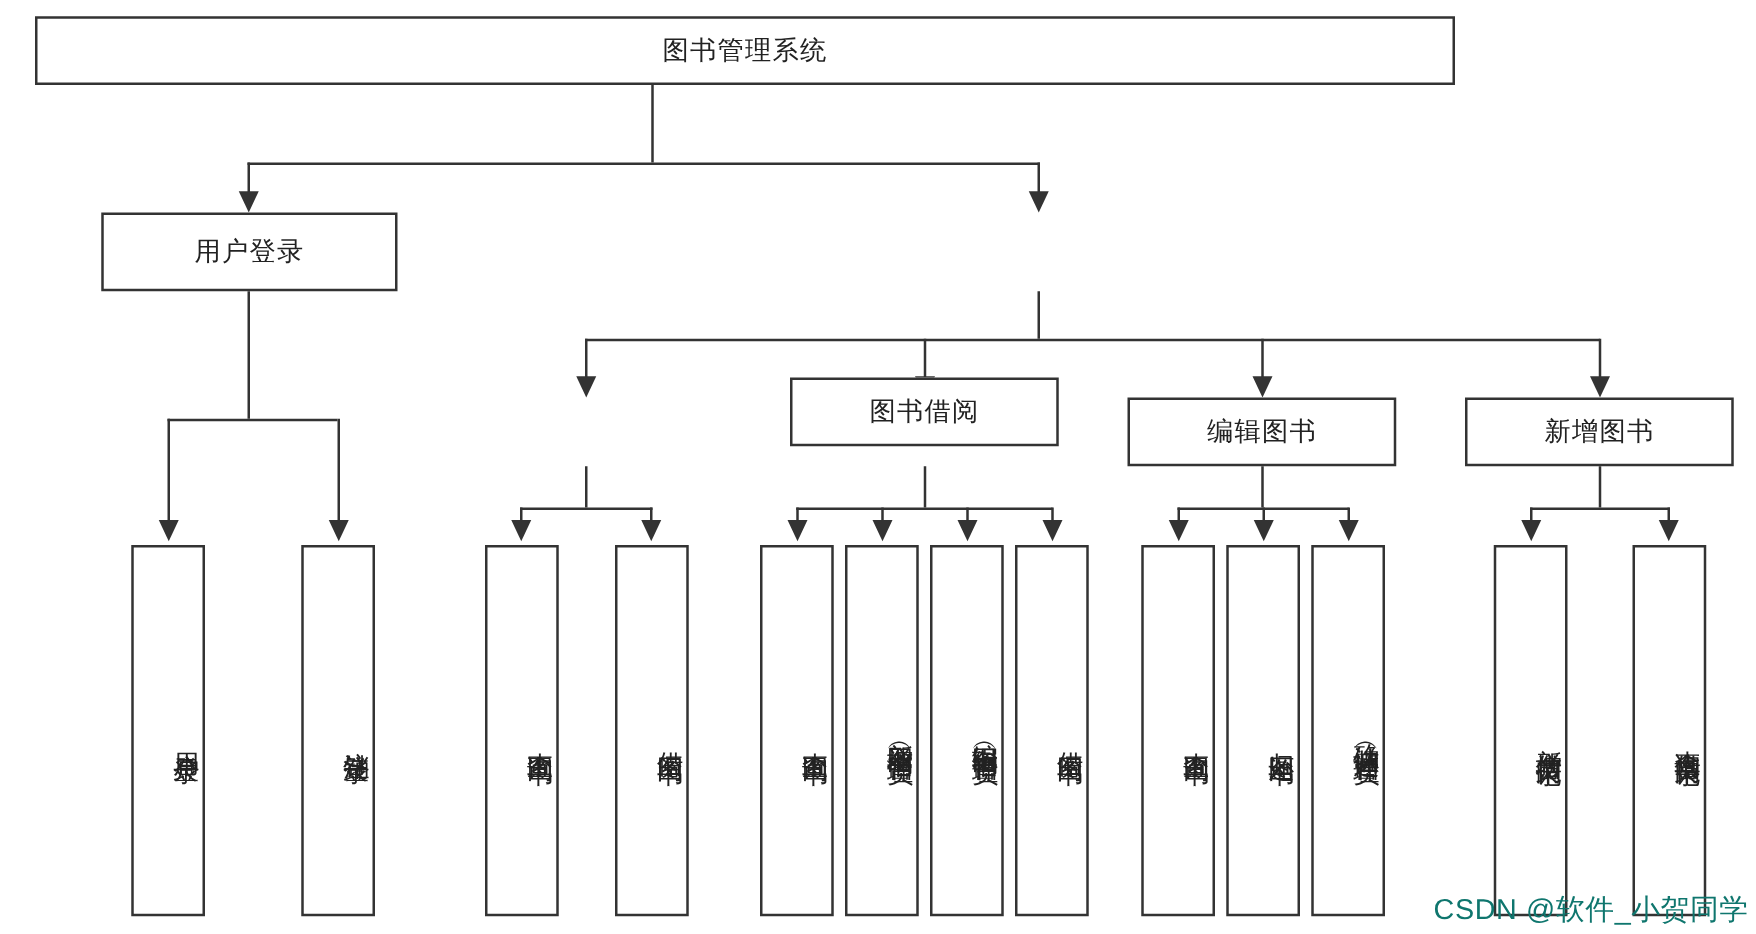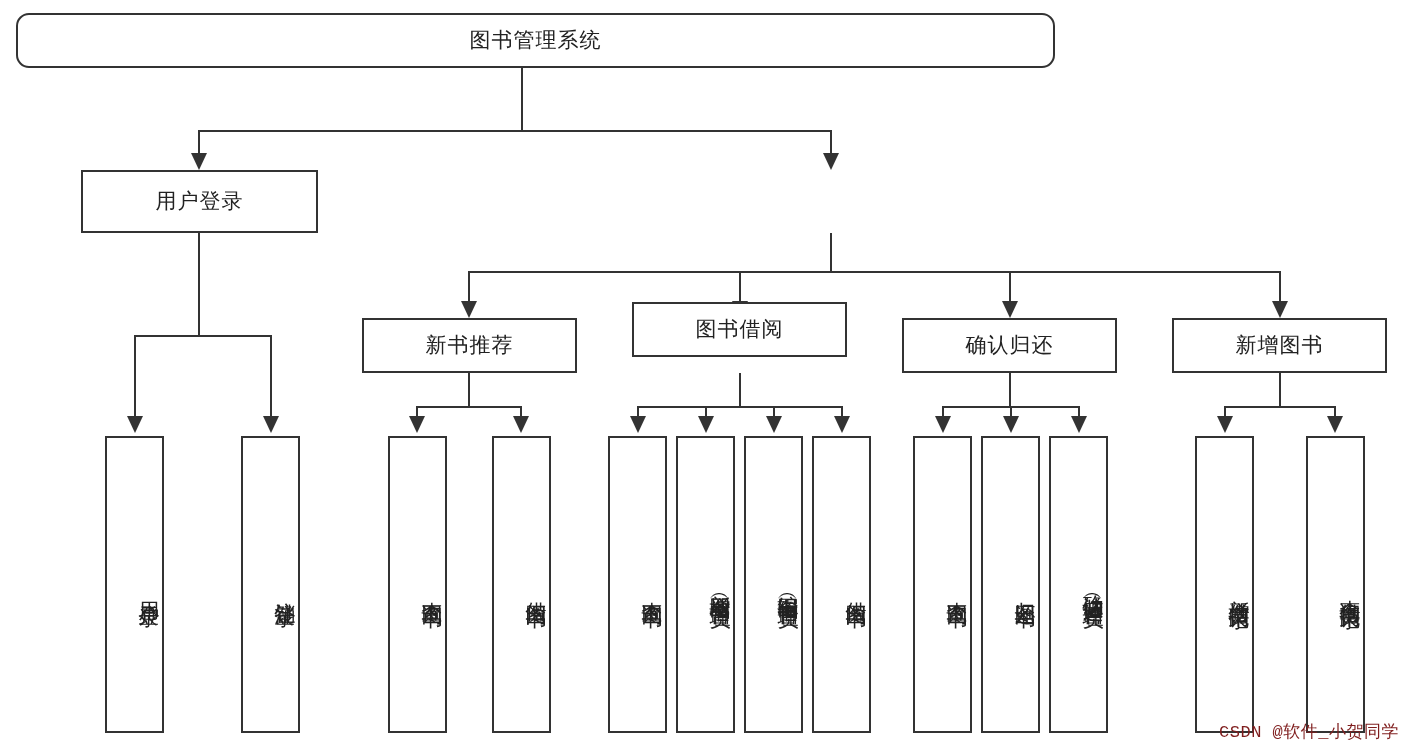--- a/index.html
+++ b/index.html
@@ -57,33 +57,33 @@
     width: 0;
     height: 0;
     border-left: 8px solid transparent;
     border-right: 8px solid transparent;
     border-top: 17px solid #333333;
   }
   #watermark {
     position: absolute;
     right: 6px;
     bottom: 4px;
-    font-size: 17px;
-    color: #7f1d1d;
+    font-size: 23px;
+    color: #0f766e;
     letter-spacing: 0.5px;
     white-space: nowrap;
-    font-family: Liberation Mono, monospace;
+    font-family: Liberation Sans, sans-serif;
   }
 </style>
 </head>
 <body>
 
 <div id="canvas">
 
-  <div class="node horiz" style="left:16px; top:13px; width:1039px; height:55px;border-radius:13px;">图书管理系统</div>
+  <div class="node horiz" style="left:28px; top:13px; width:1136px; height:55px;">图书管理系统</div>
 
   <div class="line vline" style="left:521px; top:68px; width:2px; height:62px;"></div>
 
   <div class="line hline" style="left:198px; top:130px; width:634px; height:2px;"></div>
 
   <div class="line vline" style="left:198px; top:130px; width:2px; height:25px;"></div>
   <div class="arrow" style="left:191px; top:153px;"></div>
   <div class="line vline" style="left:830px; top:130px; width:2px; height:25px;"></div>
   <div class="arrow" style="left:823px; top:153px;"></div>
 
@@ -104,23 +104,22 @@
 
   <div class="line vline" style="left:468px; top:271px; width:2px; height:32px;"></div>
   <div class="arrow" style="left:461px; top:301px;"></div>
   <div class="line vline" style="left:739px; top:271px; width:2px; height:32px;"></div>
   <div class="arrow" style="left:732px; top:301px;"></div>
   <div class="line vline" style="left:1009px; top:271px; width:2px; height:32px;"></div>
   <div class="arrow" style="left:1002px; top:301px;"></div>
   <div class="line vline" style="left:1279px; top:271px; width:2px; height:32px;"></div>
   <div class="arrow" style="left:1272px; top:301px;"></div>
 
-  <div class="node horiz" style="left:362px; top:318px; width:215px; height:55px;">新书推荐</div>
   <div class="node horiz" style="left:632px; top:302px; width:215px; height:55px;">图书借阅</div>
-  <div class="node horiz" style="left:902px; top:318px; width:215px; height:55px;">确认归还</div>
+  <div class="node horiz" style="left:902px; top:318px; width:215px; height:55px;">编辑图书</div>
   <div class="node horiz" style="left:1172px; top:318px; width:215px; height:55px;">新增图书</div>
 
   <div class="line vline" style="left:468px; top:373px; width:2px; height:33px;"></div>
   <div class="line hline" style="left:416px; top:406px; width:106px; height:2px;"></div>
   <div class="line vline" style="left:416px; top:406px; width:2px; height:12px;"></div>
   <div class="arrow" style="left:409px; top:416px;"></div>
   <div class="line vline" style="left:520px; top:406px; width:2px; height:12px;"></div>
   <div class="arrow" style="left:513px; top:416px;"></div>
 
   <div class="node vert" style="left:388px; top:436px; width:59px; height:297px;">查询图书</div>

